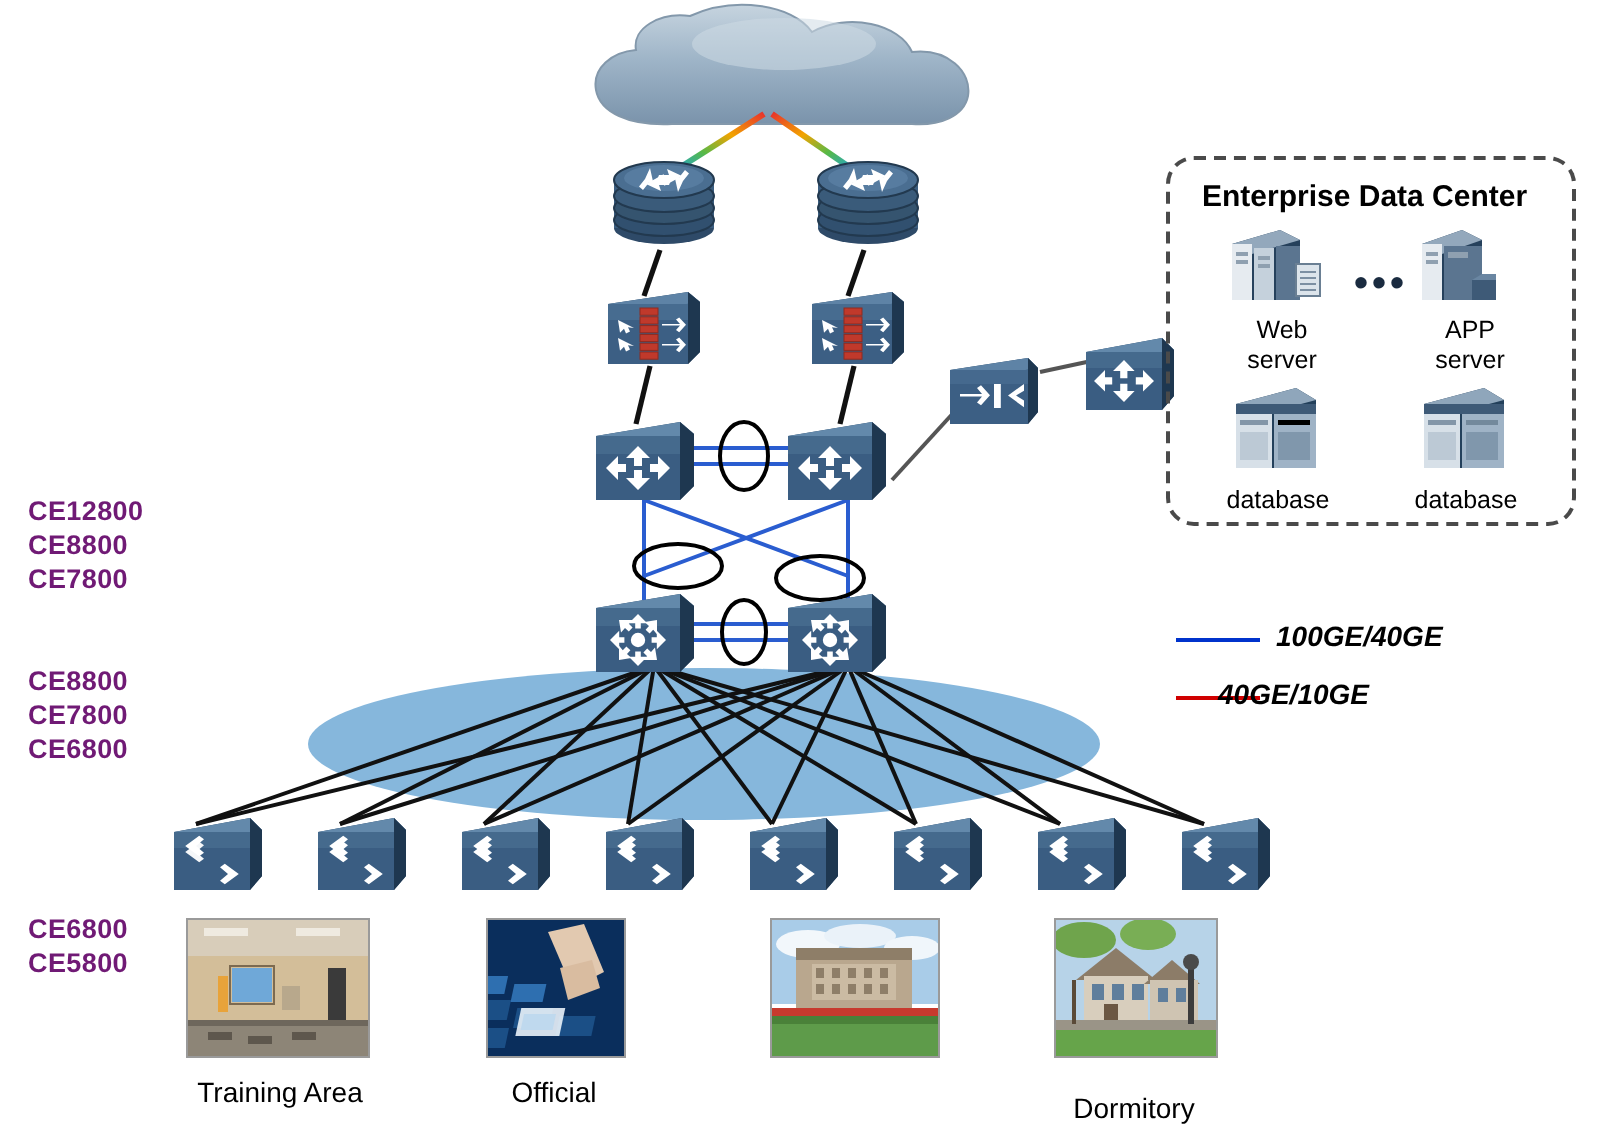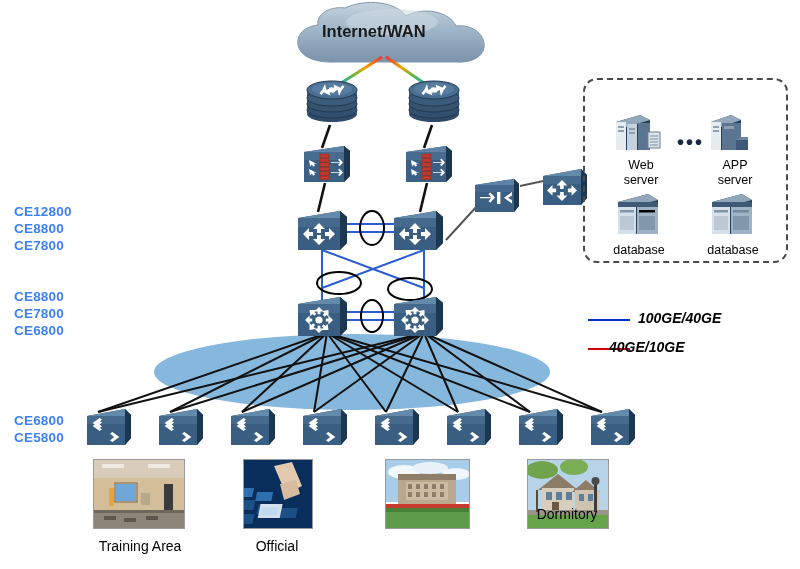--- a/index.html
+++ b/index.html
@@ -15,24 +15,25 @@
     background: #ffffff;
     overflow: hidden;
   }
   #wires { position:absolute; left:0; top:0; width:800px; height:569px; pointer-events:none; }
 
   
   .tier-label {
     position: absolute;
     font-size: 13.5px;
     font-weight: 700;
-    color: #3b82f6;
+    color: #701a75;
     line-height: 17px;
     letter-spacing: .2px;
     white-space: pre;
+    margin-top: 44px;
   }
   .area-label {
     position: absolute;
     font-size: 14px;
     font-weight: 400;
     color: #000;
     text-align: center;
     white-space: nowrap;
   }
   .dc-title {
@@ -187,21 +188,20 @@
       <line x1="424" y1="333" x2="170" y2="412"></line>
       <line x1="424" y1="333" x2="242" y2="412"></line>
       <line x1="424" y1="333" x2="314" y2="412"></line>
       <line x1="424" y1="333" x2="386" y2="412"></line>
       <line x1="424" y1="333" x2="458" y2="412"></line>
       <line x1="424" y1="333" x2="530" y2="412"></line>
       <line x1="424" y1="333" x2="602" y2="412"></line>
     </g>
   </svg>
 
-  <div class="wan-text" style="left:322px; top:22px;">Internet/WAN</div>
 
 
   <div class="tier-label" style="left:14px; top:203px;">CE12800
 CE8800
 CE7800</div>
   <div class="tier-label" style="left:14px; top:288px;">CE8800
 CE7800
 CE6800</div>
   <div class="tier-label" style="left:14px; top:412px;">CE6800
 CE5800</div>
@@ -500,20 +500,21 @@
       <rect x="3" y="11" width="38" height="8" fill="#4E7498" opacity=".55"></rect>
       <g fill="#fff">
         <path d="M36 18 h-22 l4-3.4 -2.4-1.7 -7 5.1 7 5.1 2.4-1.7 -4-3.4z"></path>
         <path d="M8 32 h22 l-4-3.4 2.4-1.7 7 5.1 -7 5.1 -2.4-1.7 4-3.4z"></path>
         <path d="M36 21 h-22 l4-3.4 -2.4-1.7 -7 5.1 7 5.1 2.4-1.7 -4-3.4z"></path>
       </g>
     </svg>
   </div>
 
   <div class="dc-box" style="left:583px; top:78px; width:205px; height:185px;"></div>
+  <div class="dc-title" style="left:601px; top:90px;">Enterprise Data Center</div>
 
   <div class="dev" style="left:610px; top:112px;">
     <svg width="54" height="42" viewBox="0 0 54 42">
       <polygon points="6,10 30,3 40,8 40,38 6,38" fill="#26415C"></polygon>
       <polygon points="6,10 30,3 40,8 16,15" fill="#93A8BC"></polygon>
       <rect x="6" y="10" width="10" height="28" fill="#E6EBF0"></rect>
       <rect x="17" y="12" width="10" height="26" fill="#C5D1DC"></rect>
       <rect x="28" y="11" width="12" height="27" fill="#5B7590"></rect>
       <rect x="8" y="14" width="6" height="2" fill="#8FA0B0"></rect>
       <rect x="8" y="18" width="6" height="2" fill="#8FA0B0"></rect>
@@ -674,15 +675,15 @@
       <rect x="0" y="50" width="80" height="18" fill="#66A44A"></rect>
       <rect x="0" y="50" width="80" height="5" fill="#9A9487"></rect>
       <rect x="66" y="22" width="3" height="30" fill="#3C3C3C"></rect>
       <circle cx="67.5" cy="21" r="4" fill="#4A4A4A"></circle>
       <rect x="8" y="30" width="2" height="22" fill="#5A4A38"></rect>
     </svg>
   </div>
 
   <div class="area-label" style="left:90px; top:538px; width:100px;">Training Area</div>
   <div class="area-label" style="left:227px; top:538px; width:100px;">Official</div>
-  <div class="area-label" style="left:517px; top:506px; width:100px;">Dormitory</div>
+  <div class="area-label" style="left:517px; top:546px; width:100px;">Dormitory</div>
 
 </div>
 
 </body></html>

